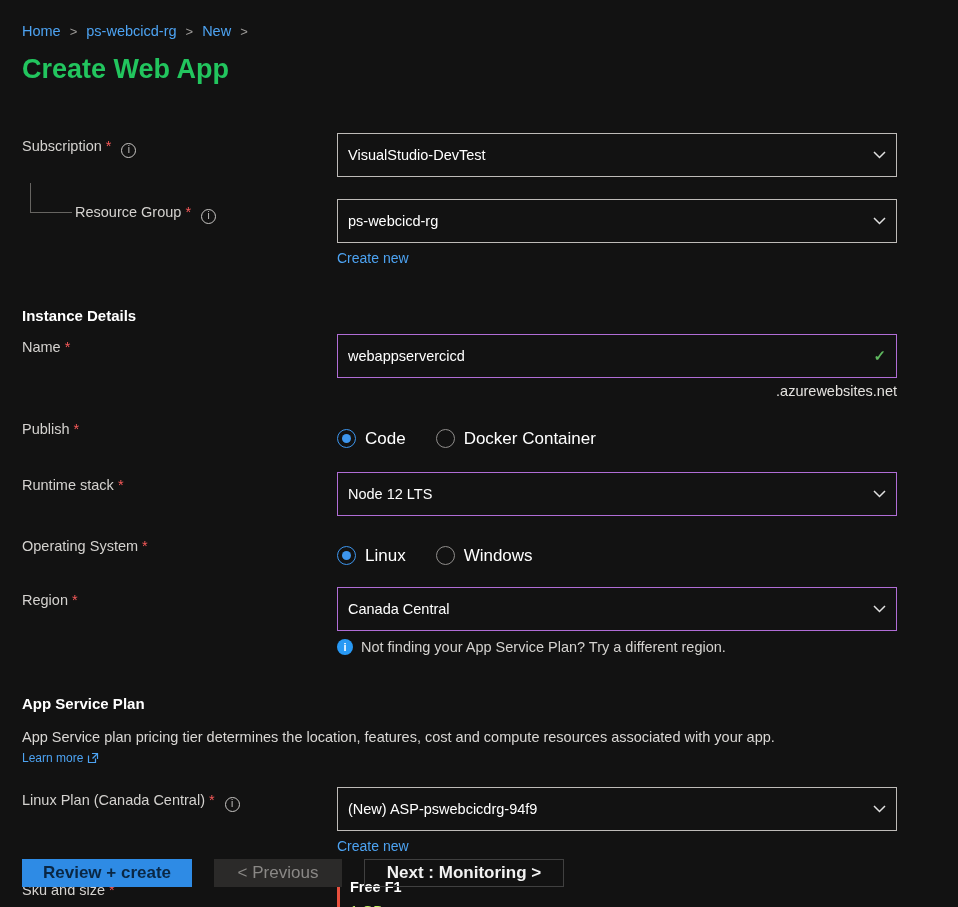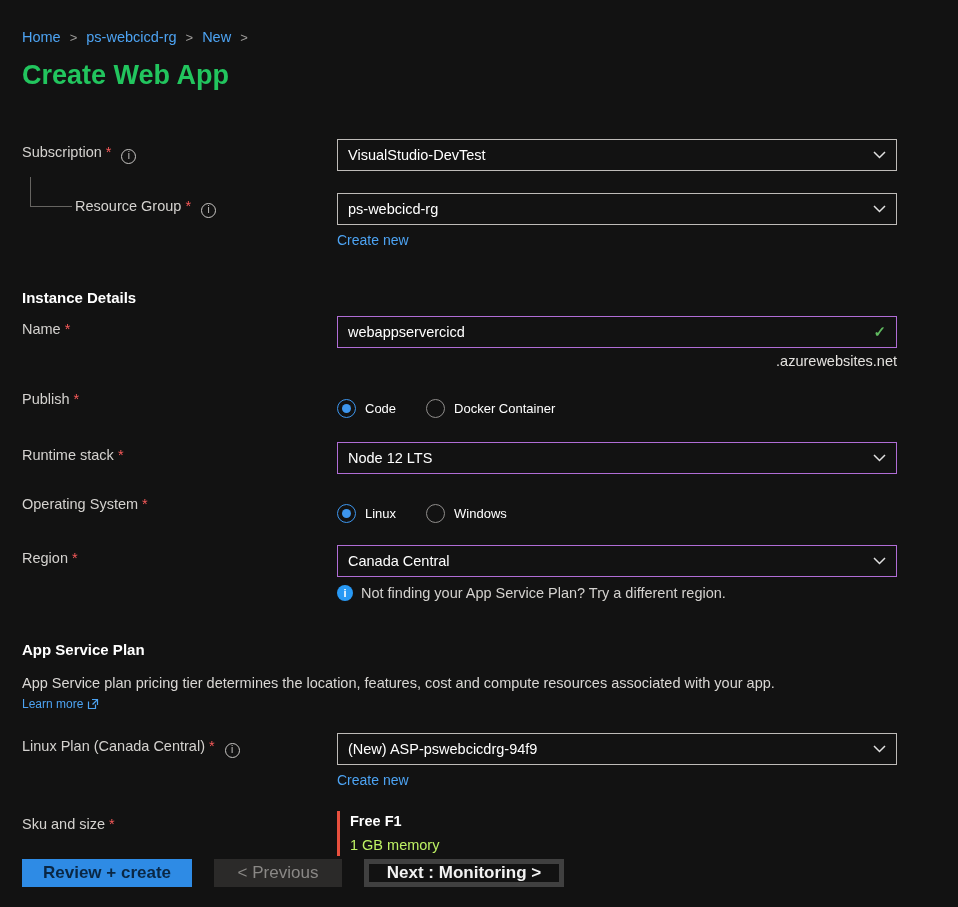--- a/index.html
+++ b/index.html
@@ -4,21 +4,21 @@
 <style>
   * { box-sizing: border-box; margin: 0; padding: 0; }
   html, body { width: 958px; height: 907px; }
   body {
     background: #121212;
     font-family: "Liberation Sans", sans-serif;
     color: #d4d2cf;
     position: relative;
     overflow: hidden;
   }
-  .page { position: relative; width: 958px; height: 907px; padding: 28px 61px 0 22px; }
+  .page { position: relative; width: 958px; height: 907px; padding: 22px 61px 0 22px; }
   a, .link { color: #4da3f2; text-decoration: none; cursor: pointer; }
 
   
   .breadcrumb { display: flex; align-items: center; gap: 9px; font-size: 14.5px; height: 18px; }
   .breadcrumb .sep { color: #9d9b99; font-size: 13px; }
 
   h1.page-title { color: #22c55e; font-size: 27px; font-weight: 700; margin-top: 13px; line-height: 32px; }
 
   
   .row { display: flex; align-items: flex-start; }
@@ -26,21 +26,21 @@
   .control-col { flex: 0 0 560px; width: 560px; }
   .req { color: #f85a5a; margin-left: 4px; }
   .info-circle {
     display: inline-flex; align-items: center; justify-content: center;
     width: 15px; height: 15px; border: 1px solid #c8c6c4; border-radius: 50%;
     font-size: 10px; line-height: 1; color: #c8c6c4; margin-left: 10px;
     vertical-align: -2px; cursor: default;
   }
 
   .field {
-    display: flex; align-items: center; height: 32px;
+    display: flex; align-items: center; height: 44px;
     border: 1px solid #bebbb8; background: #121212;
     padding: 0 10px; font-size: 14.5px; color: #ffffff; cursor: pointer;
   }
   .field.purple { border-color: #b06dd6; }
   .field .val { flex: 1; white-space: nowrap; overflow: hidden; }
   .chevron { flex: 0 0 auto; margin-left: 8px; }
   .check { color: #5fb85f; font-size: 15px; font-weight: 700; margin-left: 8px; }
 
   .create-new { display: inline-block; margin-top: 7px; font-size: 14px; }
 
@@ -50,21 +50,21 @@
   .connector {
     position: absolute; left: 8px; top: -16px; width: 42px; height: 30px;
     border-left: 1px solid #666461; border-bottom: 1px solid #666461;
   }
   .rg-label-text { margin-left: 53px; }
 
   .domain-suffix { display: block; text-align: right; margin-top: 5px; font-size: 14.5px; color: #e4e2df; }
 
   
   .radio-group { display: flex; align-items: center; gap: 30px; padding-top: 1px; height: 22px; }
-  .radio-opt { display: flex; align-items: center; font-size: 13px; color: #ffffff; cursor: pointer; margin-top: 16px; }
+  .radio-opt { display: flex; align-items: center; font-size: 17px; color: #ffffff; cursor: pointer; margin-top: 16px; }
   .radio {
     width: 19px; height: 19px; border-radius: 50%;
     border: 1px solid #8f8d8b; margin-right: 9px;
     display: flex; align-items: center; justify-content: center; flex: 0 0 auto;
   }
   .radio.sel { border-color: #3d96ee; }
   .radio.sel::after { content: ""; width: 9px; height: 9px; border-radius: 50%; background: #3d96ee; }
 
   
   .info-line { display: flex; align-items: center; margin-top: 8px; font-size: 14.5px; color: #d4d2cf; }
@@ -83,21 +83,21 @@
   .sku-mem { margin-top: 8px; font-size: 14.5px; color: #bef264; }
 
   
   .footer { position: absolute; left: 22px; top: 859px; display: flex; gap: 22px; }
   .btn {
     height: 28px; font-size: 17px; font-family: inherit;
     border: none; cursor: pointer; display: flex; align-items: center; justify-content: center;
   }
   .btn.primary { width: 170px; background: #2e8be5; color: #0a2744; font-weight: 700; }
   .btn.secondary { width: 128px; background: #2b2a29; color: #8a8886; font-weight: 400; }
-  .btn.outline { width: 200px; background: transparent; border: 5px solid #404040; color: #f2f2f2; font-weight: 700; }
+  .btn.outline { width: 200px; background: transparent; border: 1px solid #404040; color: #f2f2f2; font-weight: 700; }
 
   
   .row-subscription { margin-top: 48px; }
   .row-rg { margin-top: 22px; }
   .h-instance { margin-top: 40px; }
   .row-name { margin-top: 10px; justify-content: space-between; }
   .row-publish { margin-top: 20px; }
   .row-runtime { margin-top: 31px; }
   .row-os { margin-top: 20px; }
   .row-region { margin-top: 29px; }

